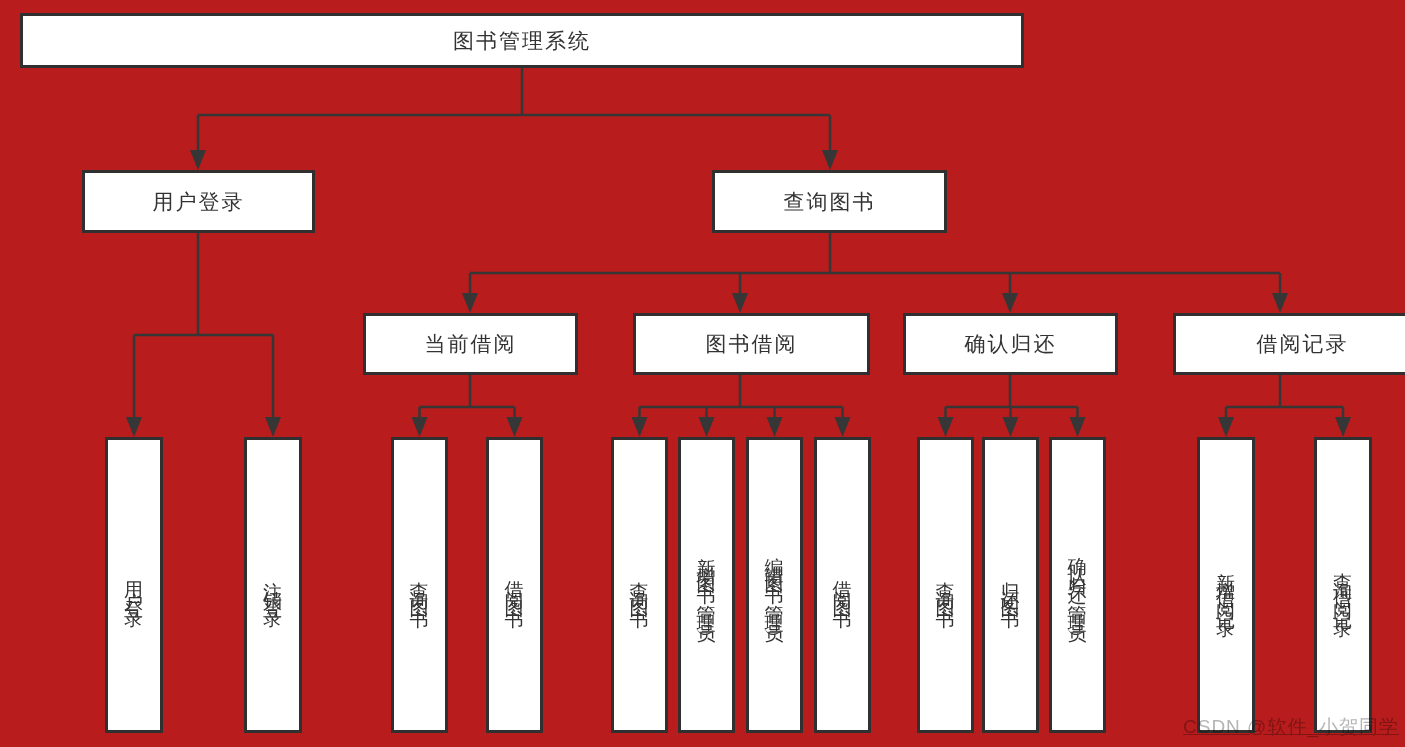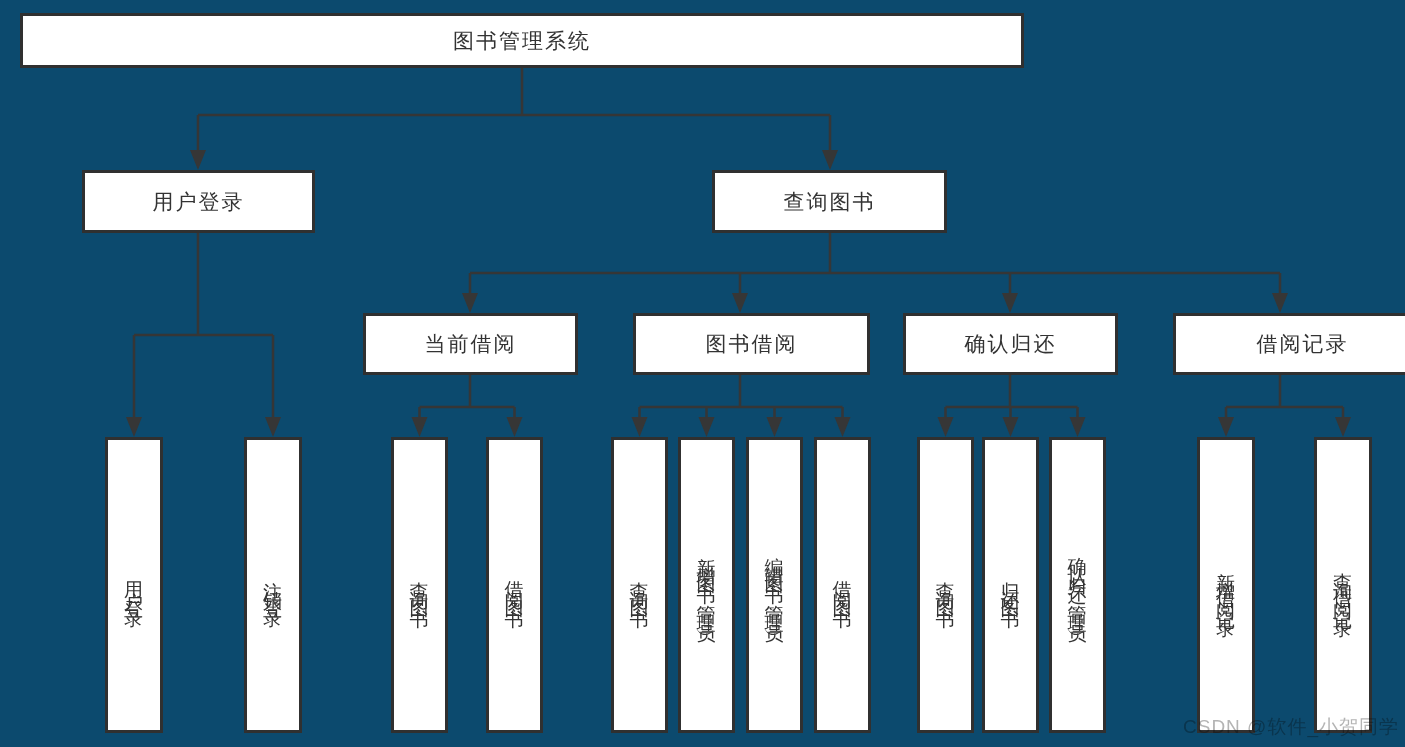--- a/index.html
+++ b/index.html
@@ -1,33 +1,33 @@
 <!DOCTYPE html>
 <html><head>
 <meta charset="utf-8">
 <style>
   html,body{margin:0;padding:0;background:#fff;}
   .canvas{
-    position:relative;width:1405px;height:747px;background:#0c4a6e;
+    position:relative;width:1405px;height:747px;background:#b91c1c;
     font-family:"Liberation Sans","DejaVu Sans",sans-serif;overflow:hidden;
   }
   svg.connectors{position:absolute;left:0;top:0;width:1405px;height:747px;z-index:1;}
   .node{
     position:absolute;background:#ffffff;border:3px solid #303030;box-sizing:border-box;
     display:flex;align-items:center;justify-content:center;color:#333;z-index:2;
   }
   .hnode{font-size:21px;letter-spacing:2px;white-space:nowrap;}
   .vnode .lbl{
     writing-mode:vertical-rl;text-orientation:mixed;
     font-size:19px;line-height:1;letter-spacing:0.5em;white-space:nowrap;
   }
   .watermark{
     position:absolute;left:1183px;top:714px;z-index:5;
     font-size:19px;letter-spacing:1px;color:#b4b4b4;
-    mix-blend-mode:multiply;white-space:nowrap;
+    mix-blend-mode:multiply;white-space:nowrap;text-decoration:underline;
   }
 </style>
 </head>
 <body>
 
 <div class="canvas">
 
   <svg class="connectors" viewBox="0 0 1405 747" xmlns="http://www.w3.org/2000/svg">
     <defs>
       <polygon id="arw" points="-8,-20 8,-20 0,0" fill="#363636"></polygon>

